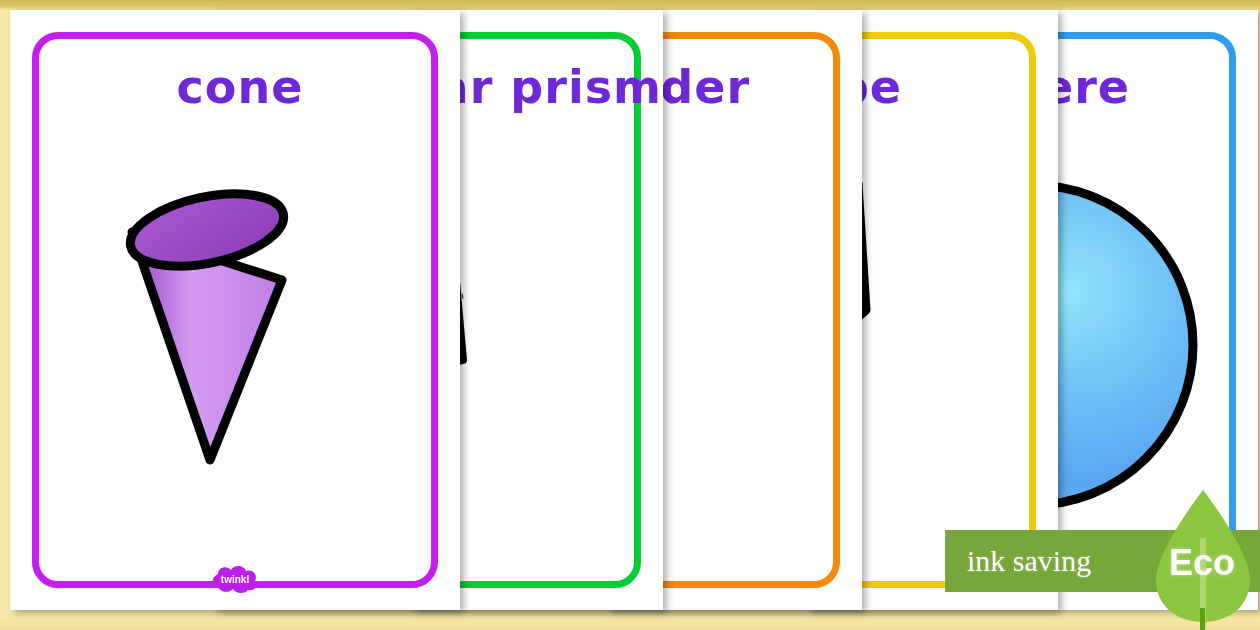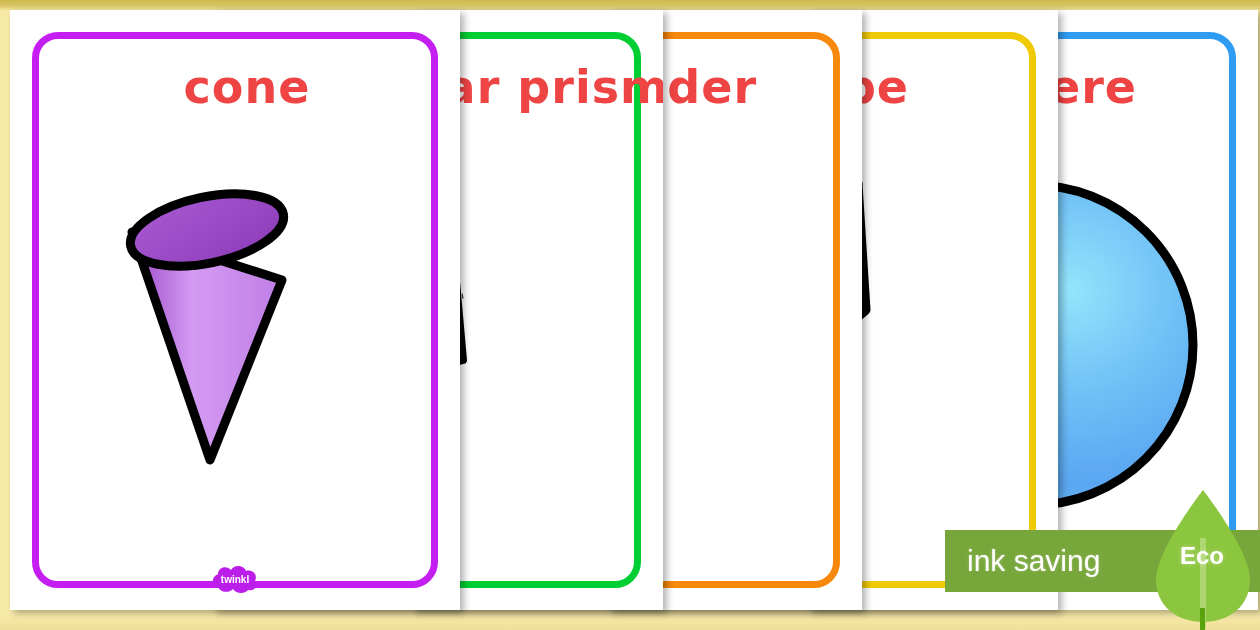--- a/index.html
+++ b/index.html
@@ -54,28 +54,28 @@
     top: 22px;
     right: 22px;
     bottom: 22px;
     border: 7px solid #000;
     border-radius: 26px;
   }
 
   .card-title {
     position: absolute;
     top: 46px;
-    left: 12px;
+    left: 5px;
     width: 450px;
     text-align: center;
     font-family: "DejaVu Sans", sans-serif;
     font-size: 46px;
     font-weight: 700;
     letter-spacing: 1px;
-    color: #ef4444;
+    color: #6d28d9;
     line-height: 1.38;
   }
 
   .shape-area {
     position: absolute;
     left: 0;
     top: 150px;
     width: 450px;
     height: 380px;
   }
@@ -98,21 +98,21 @@
     width: 315px;
     height: 62px;
     background: #77a63a;
     display: flex;
     align-items: center;
     z-index: 60;
   }
 
   .eco-badge-text {
     color: #ffffff;
-    font-family: Liberation Sans, sans-serif;
+    font-family: Liberation Serif, serif;
     font-size: 30px;
     font-weight: 400;
     margin-left: 22px;
     text-shadow: 0 0 3px rgba(255,255,255,0.35);
   }
 
   .eco-leaf {
     position: absolute;
     left: 1148px;
     top: 488px;
@@ -123,21 +123,21 @@
   .eco-leaf svg { display: block; }
 
   .eco-leaf-label {
     position: absolute;
     left: 1152px;
     top: 542px;
     width: 100px;
     text-align: center;
     color: #ffffff;
     font-family: "Liberation Sans", sans-serif;
-    font-size: 24px;
+    font-size: 36px;
     font-weight: 700;
     z-index: 62;
     text-shadow: 0 0 4px rgba(255,255,255,0.4);
   }
 </style>
 </head>
 <body>
 
 <div class="bg-top-band"></div>
 <div class="bg-bottom-band"></div>

